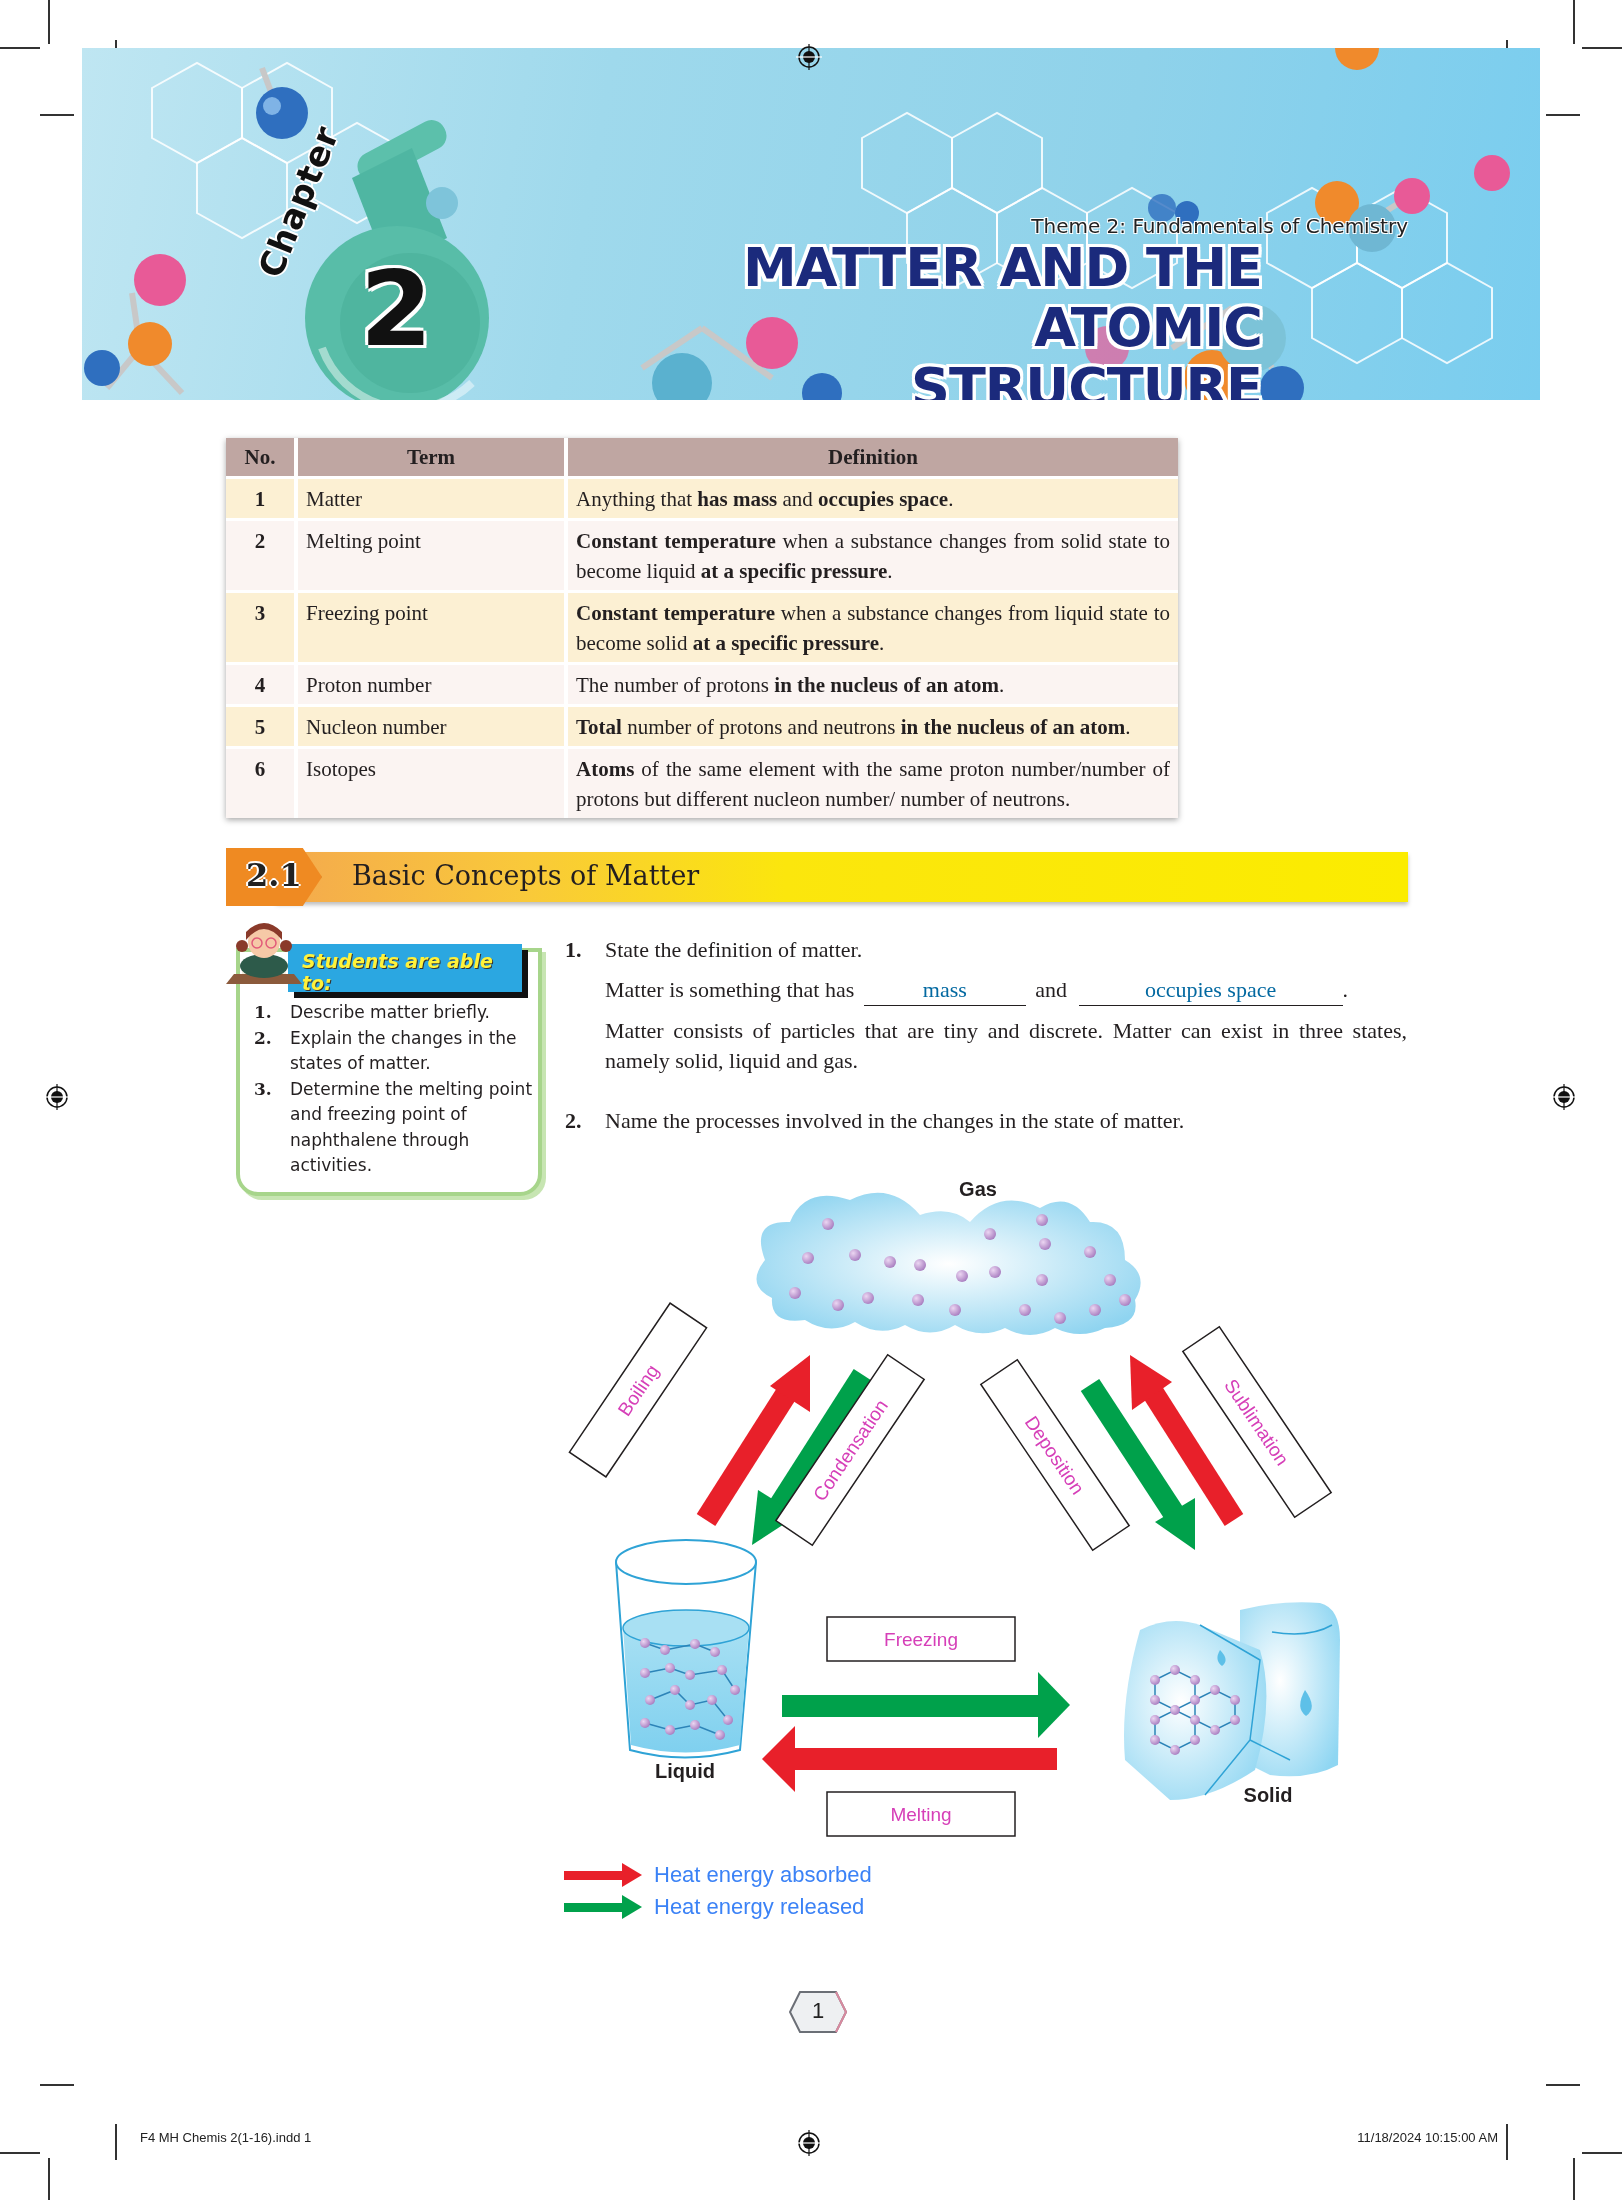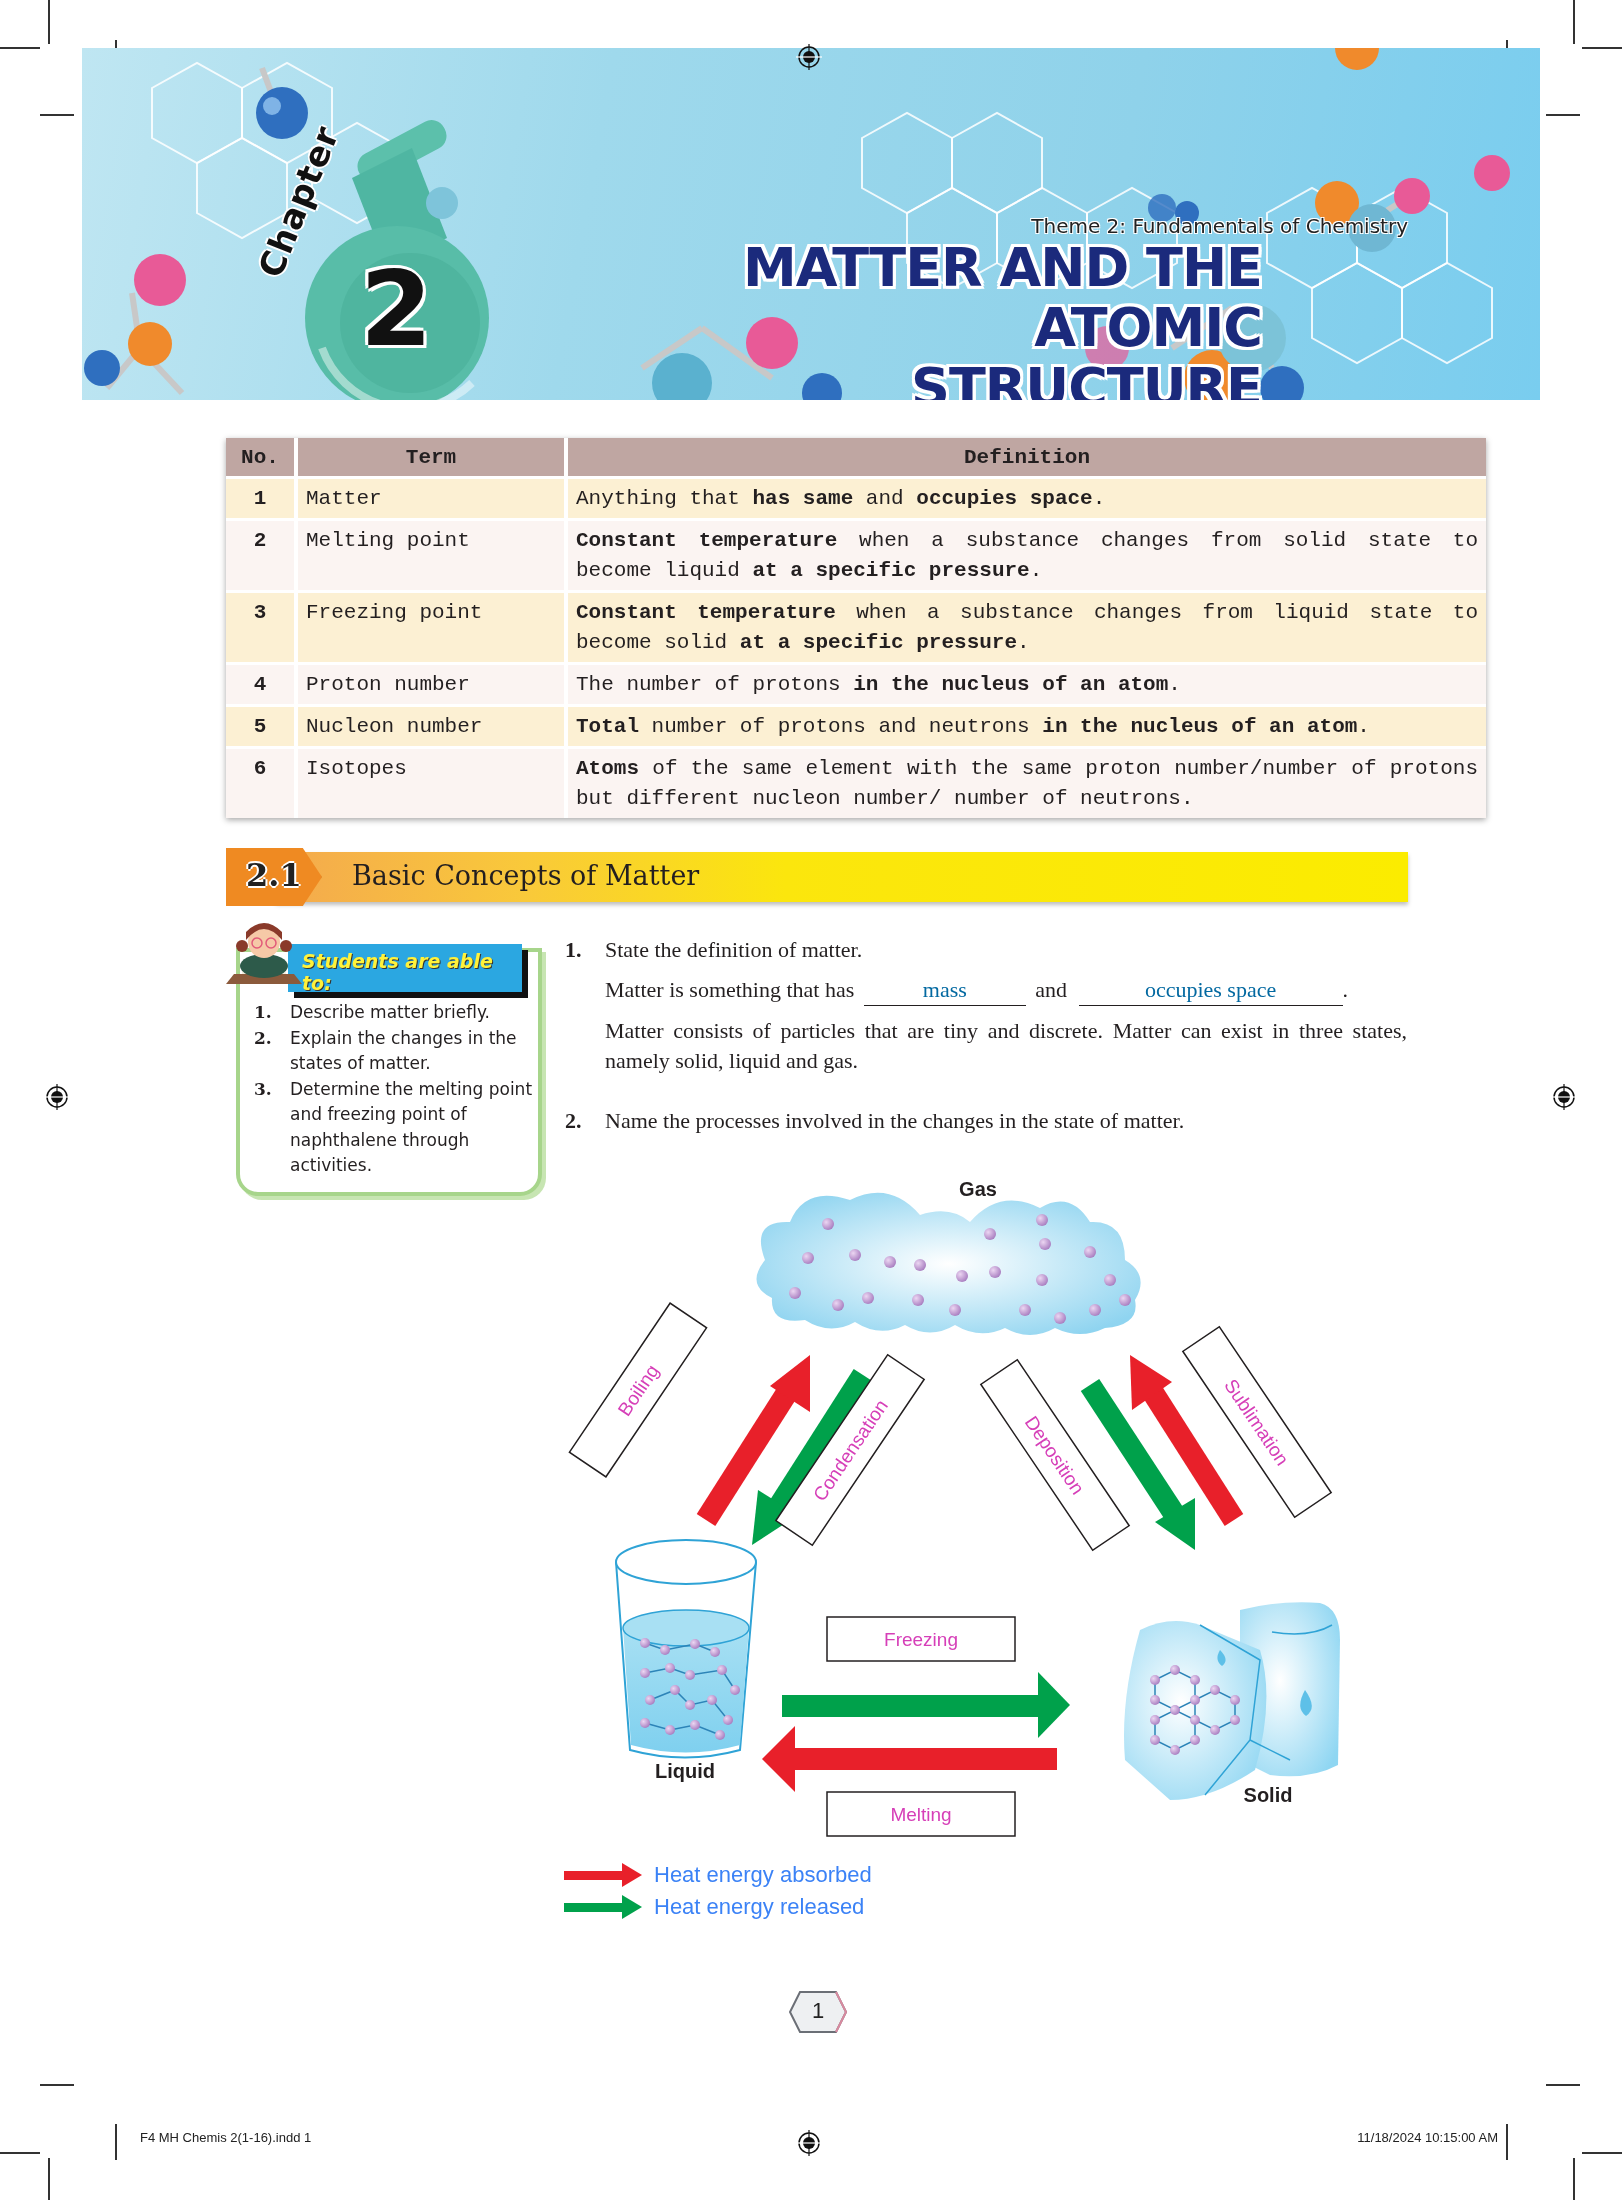--- a/index.html
+++ b/index.html
@@ -24,23 +24,23 @@
     font-weight: bold; font-size: 104px; color: #111;
     text-shadow: 3px 0 0 #fff, -3px 0 0 #fff, 0 3px 0 #fff, 0 -3px 0 #fff, 3px 3px 0 #fff, -3px -3px 0 #fff; }
   .theme { position: absolute; right: 132px; top: 166px; font-family: "DejaVu Sans", sans-serif;
     font-size: 20px; color: #222; text-shadow: 1px 1px 0 #fff, -1px -1px 0 #fff, 1px -1px 0 #fff, -1px 1px 0 #fff; }
   .title { position: absolute; left: 540px; top: 190px; width: 640px; text-align: right;
     font-family: "DejaVu Sans", sans-serif; font-weight: bold; font-size: 54px; line-height: 60px;
     color: #1b2a7c; letter-spacing: -1px;
     text-shadow: 3px 0 0 #fff, -3px 0 0 #fff, 0 3px 0 #fff, 0 -3px 0 #fff, 3px 3px 0 #fff, -3px 3px 0 #fff, 3px -3px 0 #fff, -3px -3px 0 #fff; }
 
   
-  .gloss { position: absolute; left: 226px; top: 438px; width: 1260px; border-collapse: separate;
+  .gloss { position: absolute; left: 226px; top: 438px; width: 952px; border-collapse: separate;
     border-spacing: 0; box-shadow: 0 2px 6px rgba(0,0,0,0.35); background: #fff;
-    font-family: Liberation Mono, monospace; font-size: 21px; }
+    font-family: Liberation Serif, serif; font-size: 21px; }
   .gloss th { background: #bfa6a2; height: 38px; font-weight: bold; color: #231f20; border-right: 4px solid #fff; }
   .gloss th:last-child { border-right: none; }
   .gloss td { vertical-align: top; padding: 5px 8px 4px 8px; line-height: 30px; border-top: 3px solid #fff; border-right: 4px solid #fff; }
   .gloss td:last-child { border-right: none; text-align: justify; }
   .gloss tr.odd td { background: #fcf0d3; }
   .gloss tr.even td { background: #fbf4f2; }
   .gloss td.no { text-align: center; font-weight: bold; width: 72px; }
   .gloss td.term { width: 270px; }
   .gloss b { font-weight: bold; }
 
@@ -208,21 +208,21 @@
     <tr>
       <th>No.</th>
       <th>Term</th>
       <th>Definition</th>
     </tr>
   </thead>
   <tbody id="gloss-body">
       <tr class="odd">
         <td class="no">1</td>
         <td class="term">Matter</td>
-        <td>Anything that <b>has same</b> and <b>occupies space</b>.</td>
+        <td>Anything that <b>has mass</b> and <b>occupies space</b>.</td>
       </tr>
       <tr class="even">
         <td class="no">2</td>
         <td class="term">Melting point</td>
         <td><b>Constant temperature</b> when a substance changes from solid state to become liquid <b>at a specific pressure</b>.</td>
       </tr>
       <tr class="odd">
         <td class="no">3</td>
         <td class="term">Freezing point</td>
         <td><b>Constant temperature</b> when a substance changes from liquid state to become solid <b>at a specific pressure</b>.</td>

